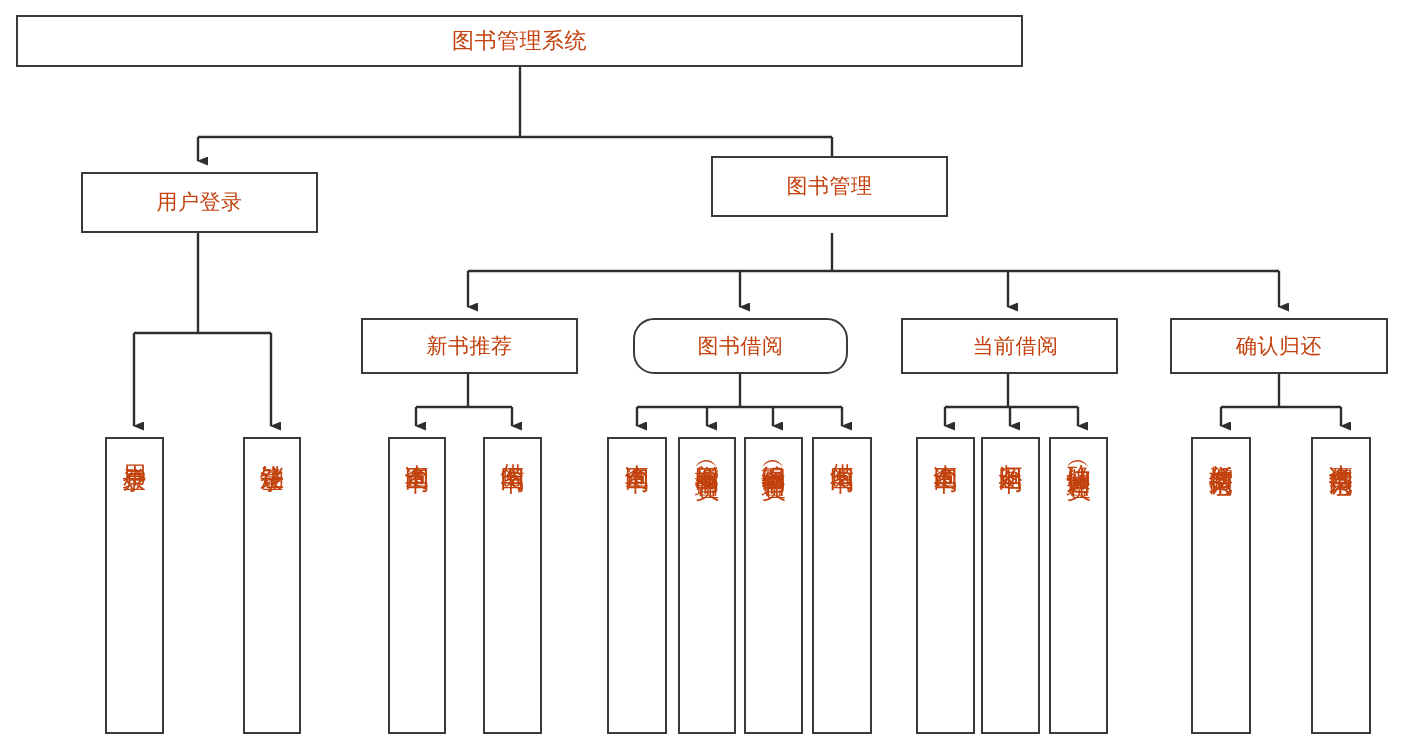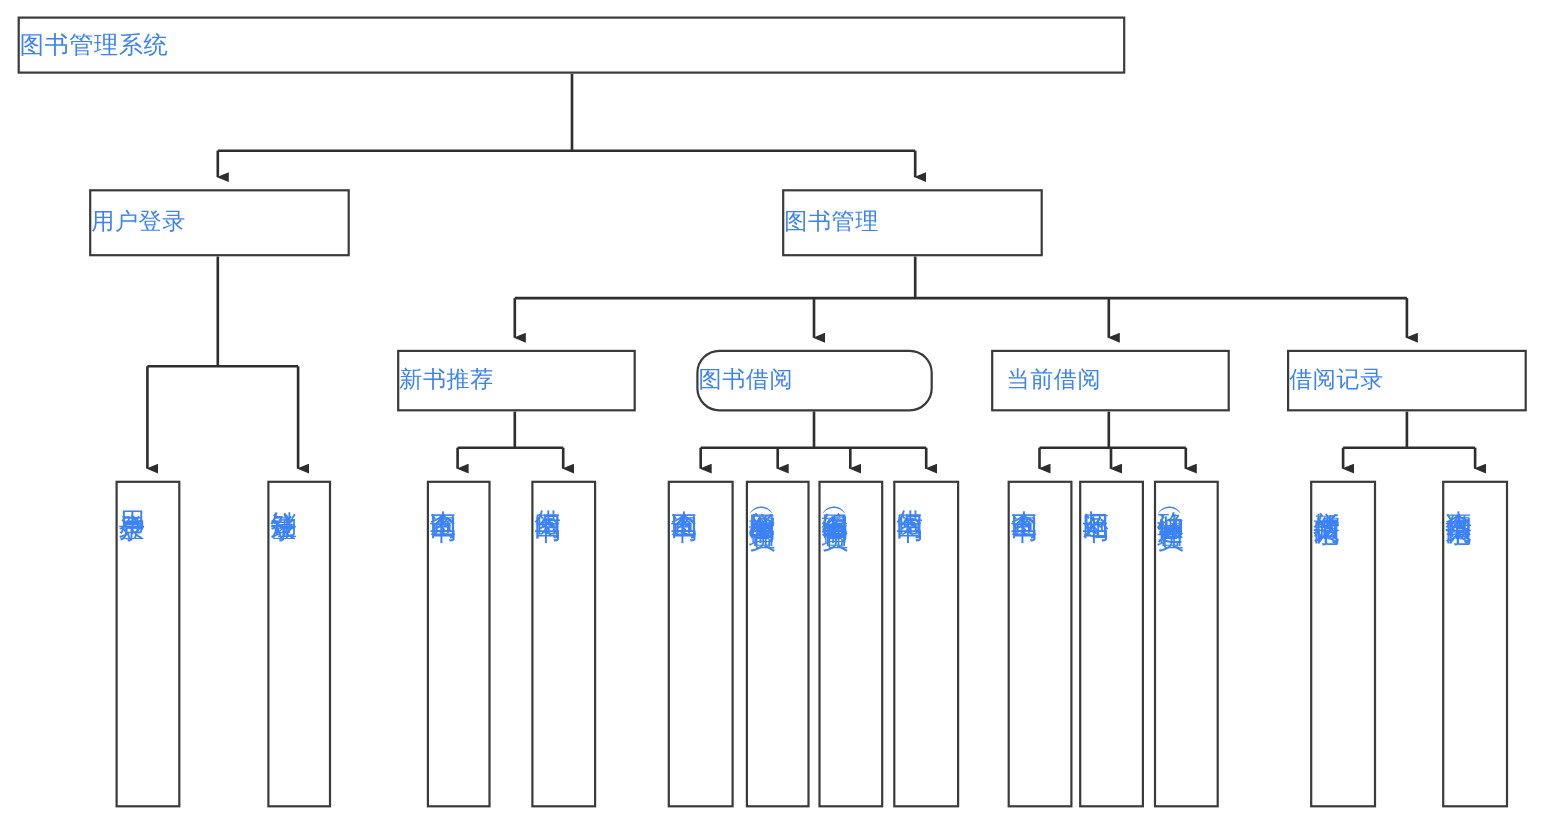--- a/index.html
+++ b/index.html
@@ -25,22 +25,22 @@
     height: 747px;
     pointer-events: none;
   }
   .node {
     position: absolute;
     box-sizing: border-box;
     background: #ffffff;
     border: 2px solid #3a3a3a;
     display: flex;
     align-items: center;
-    justify-content: flex-start;
-    color: #3b82f6;
+    justify-content: center;
+    color: #c2410c;
   }
   .node .label {
     display: block;
     text-align: center;
     line-height: 1.18;
   }
   .node.horizontal .label {
     writing-mode: horizontal-tb;
     font-size: 21px;
     letter-spacing: 0.5px;
@@ -122,35 +122,35 @@
     </g>
   </svg>
 
   <div class="node horizontal root" style="left:16px; top:15px; width:1007px; height:52px;">
     <span class="label">图书管理系统</span>
   </div>
 
   <div class="node horizontal" style="left:81px; top:172px; width:237px; height:61px;">
     <span class="label">用户登录</span>
   </div>
-  <div class="node horizontal" style="left:711px; top:172px; width:237px; height:61px;">
+  <div class="node horizontal" style="left:711px; top:156px; width:237px; height:61px;">
     <span class="label">图书管理</span>
   </div>
 
   <div class="node horizontal" style="left:361px; top:318px; width:217px; height:56px;">
     <span class="label">新书推荐</span>
   </div>
   <div class="node horizontal" style="left:633px; top:318px; width:215px; height:56px;border-radius:21px;">
     <span class="label">图书借阅</span>
   </div>
   <div class="node horizontal" style="left:901px; top:318px; width:217px; height:56px;padding-left:12px;">
     <span class="label">当前借阅</span>
   </div>
   <div class="node horizontal" style="left:1170px; top:318px; width:218px; height:56px;">
-    <span class="label">借阅记录</span>
+    <span class="label">确认归还</span>
   </div>
 
   <div class="node vertical" style="left:105px; top:437px; width:59px; height:297px;">
     <span class="label">用户登录</span>
   </div>
   <div class="node vertical" style="left:243px; top:437px; width:58px; height:297px;">
     <span class="label">注销登录</span>
   </div>
 
   <div class="node vertical" style="left:388px; top:437px; width:58px; height:297px;">

